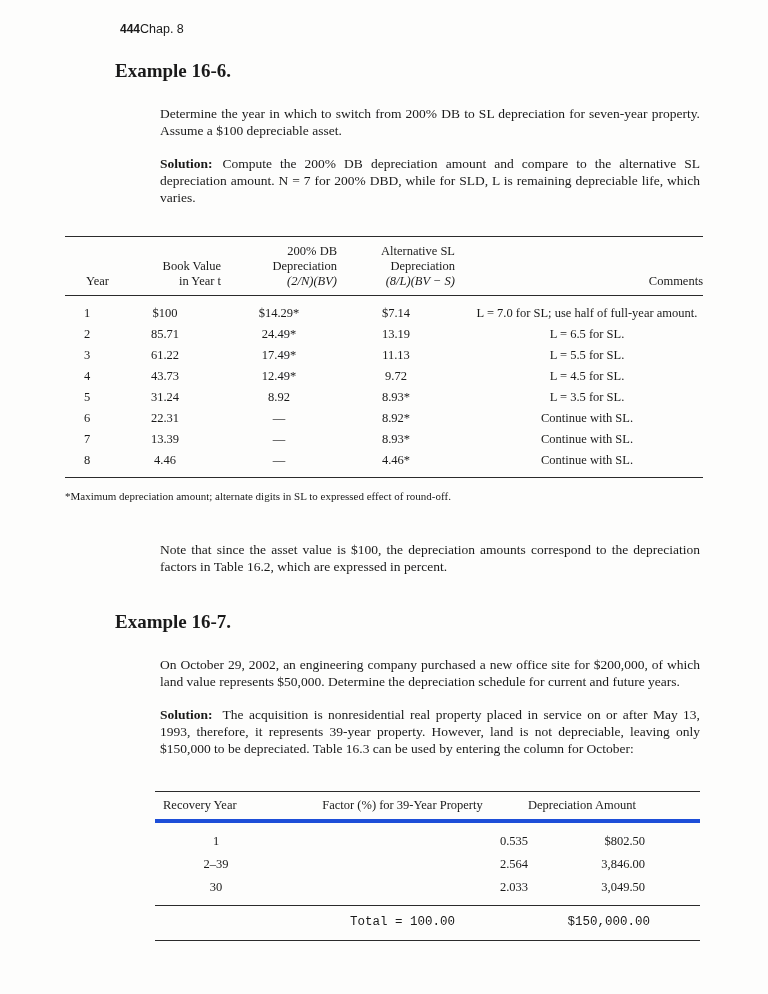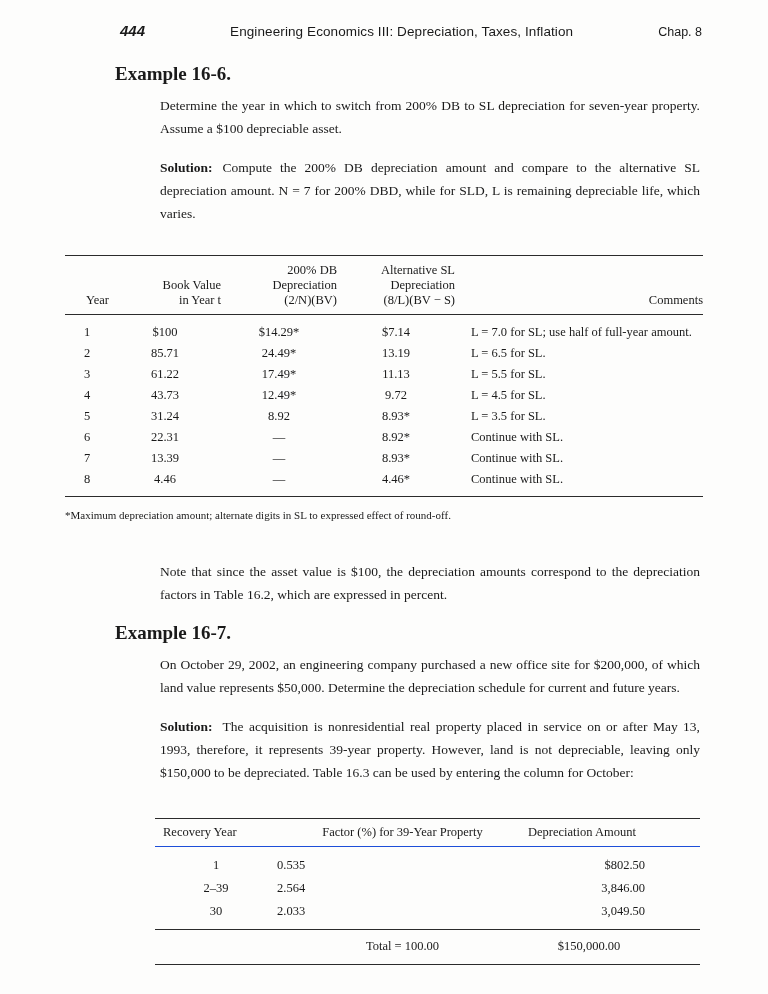--- a/index.html
+++ b/index.html
@@ -14,34 +14,34 @@
     overflow: hidden;
   }
 
   
   .running-head {
     display: flex;
     align-items: baseline;
     padding: 22px 66px 0 120px;
     font-family: "Liberation Sans", sans-serif;
   }
-  .pagenum { font-weight: bold; font-size: 15px; font-style: italic; }
+  .pagenum { font-weight: bold; font-size: 12px; }
   .head-title { flex: 1; text-align: center; font-size: 13.5px; letter-spacing: 0.1px; }
   .chap { font-size: 12.5px; }
 
   
   .example-heading {
     margin: 24px 68px 0 115px;
     font-size: 19px;
     font-weight: bold;
   }
   .body-text {
-    margin: 9px 68px 0 160px;
+    margin: 23px 68px 0 160px;
     font-size: 13.5px;
-    line-height: 23px;
+    line-height: 17px;
     text-align: justify;
   }
   .solution { margin-top: 16px; }
   .solution .sol-label { font-weight: bold; margin-right: 10px; }
 
   
   .tbl1 {
     margin: 30px 65px 0 65px;
     width: 638px;
     border-collapse: collapse;
@@ -50,74 +50,73 @@
     border-bottom: 1px solid #2b2b2b;
   }
   .tbl1 thead tr { border-bottom: 1px solid #2b2b2b; }
   .tbl1 th {
     font-weight: normal;
     vertical-align: bottom;
     padding: 7px 0 6px 0;
     line-height: 15px;
   }
   .tbl1 .hline { text-align: right; }
-  .math { }
+  .math { font-style: italic; }
   .tbl1 td { padding: 2px 0; line-height: 17px; }
   .tbl1 tbody tr:first-child td { padding-top: 9px; }
   .tbl1 tbody tr:last-child td { padding-bottom: 8px; }
   .tbl1 .col-year { width: 44px; text-align: center; }
   .tbl1 .col-book_value { width: 112px; text-align: center; }
   .tbl1 .col-db { width: 116px; text-align: center; }
   .tbl1 .col-sl { width: 118px; text-align: center; }
-  .tbl1 td.col-comments { text-align: left; padding-left: 16px; margin-top: 25px; }
+  .tbl1 td.col-comments { text-align: center; padding-left: 16px; margin-top: 25px; }
   .tbl1 th.col-comments { text-align: center; }
 
   .footnote {
     margin: 11px 66px 0 65px;
     font-size: 11px;
     line-height: 14px;
   }
 
   .note-text { margin-top: 38px; }
 
-  .example-heading.second { margin-top: 16px; }
+  .example-heading.second { margin-top: 36px; }
 
   
   .tbl2 {
     margin: 34px 68px 0 155px;
     width: 545px;
     border-collapse: collapse;
     font-size: 12.5px;
     border-top: 1px solid #2b2b2b;
     border-bottom: 1px solid #2b2b2b;
   }
-  .tbl2 thead tr { border-bottom: 1px solid #1d4ed8; }
+  .tbl2 thead tr { border-bottom: 4px solid #1d4ed8; }
   .tbl2 th { font-weight: normal; padding: 6px 0 6px 0; }
   .tbl2 th.h-year { text-align: left; padding-left: 8px; width: 122px; }
   .tbl2 th.h-factor { text-align: center; }
   .tbl2 th.h-amount { text-align: left; width: 172px; }
   .tbl2 td { padding: 3px 0; line-height: 17px; }
   .tbl2 tbody tr:first-child td { padding-top: 10px; }
   .tbl2 tbody tr:last-child td { padding-bottom: 9px; }
   .tbl2 .col-year { width: 122px; text-align: center; }
-  .tbl2 .col-factor { text-align: left; }
+  .tbl2 .col-factor { text-align: right; }
   .tbl2 .col-amount { width: 172px; text-align: right; padding-right: 55px; }
   .tbl2 tfoot tr { border-top: 1px solid #2b2b2b; }
-  .tbl2 tfoot td { padding: 8px 0 9px 0; }
+  .tbl2 tfoot td { padding: 8px 0 9px 0; font-family: Liberation Mono, monospace; }
   .tbl2 .t-label { text-align: center; }
-  .tbl2 .t-amount { text-align: center; padding-right: 50px; }
+  .tbl2 .t-amount { text-align: right; padding-right: 50px; }
 </style>
 </head>
 <body>
 
 <div class="page">
 
   <header class="running-head">
     <span class="pagenum">444</span>
-    <span class="head-title">Engineering Economics III: Depreciation, Taxes, Inflation</span>
     <span class="chap">Chap. 8</span>
   </header>
 
   <h3 class="example-heading">Example 16-6.</h3>
 
   <p class="body-text">Determine the year in which to switch from 200% DB to SL depreciation for seven-year property. Assume a $100 depreciable asset.</p>
 
   <p class="body-text solution"><span class="sol-label">Solution:</span><span>Compute the 200% DB depreciation amount and compare to the alternative SL depreciation amount. N = 7 for 200% DBD, while for SLD, L is remaining depreciable life, which varies.</span></p>
 
   <table class="tbl1">

